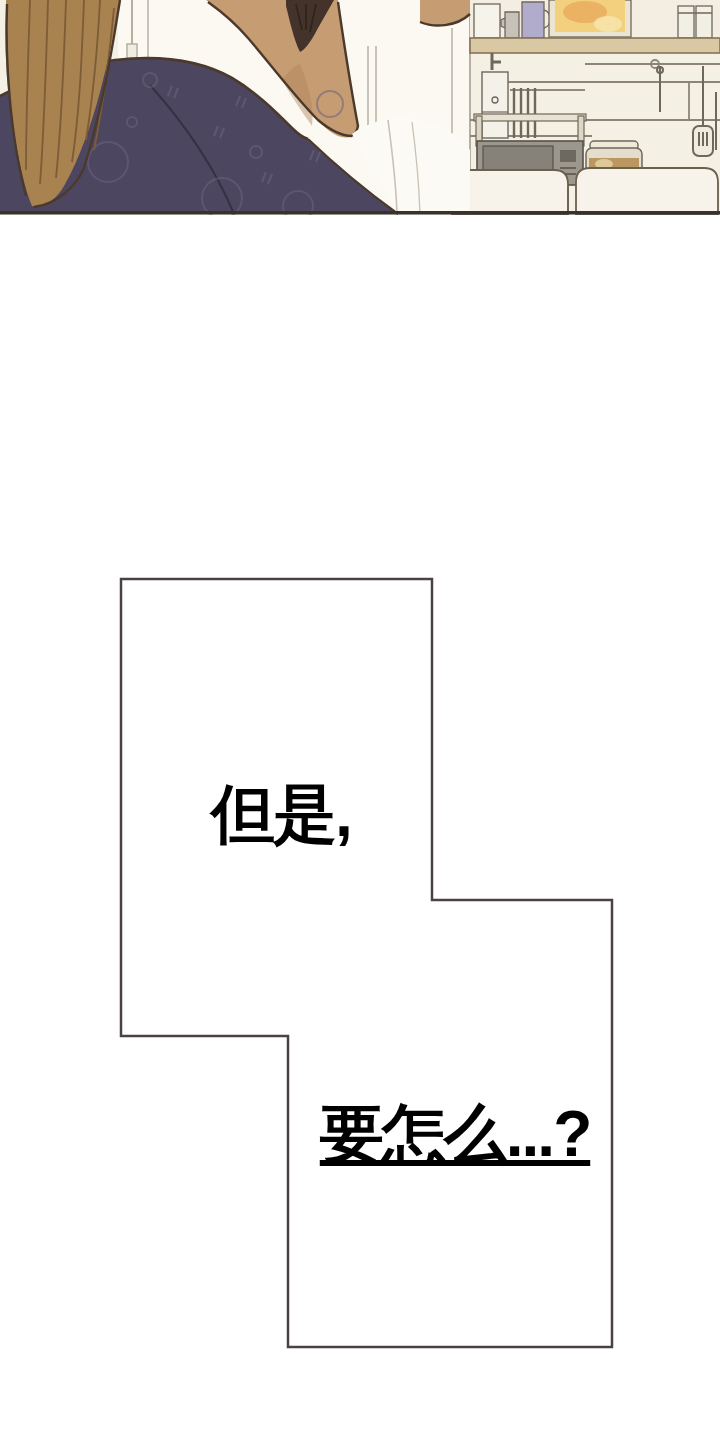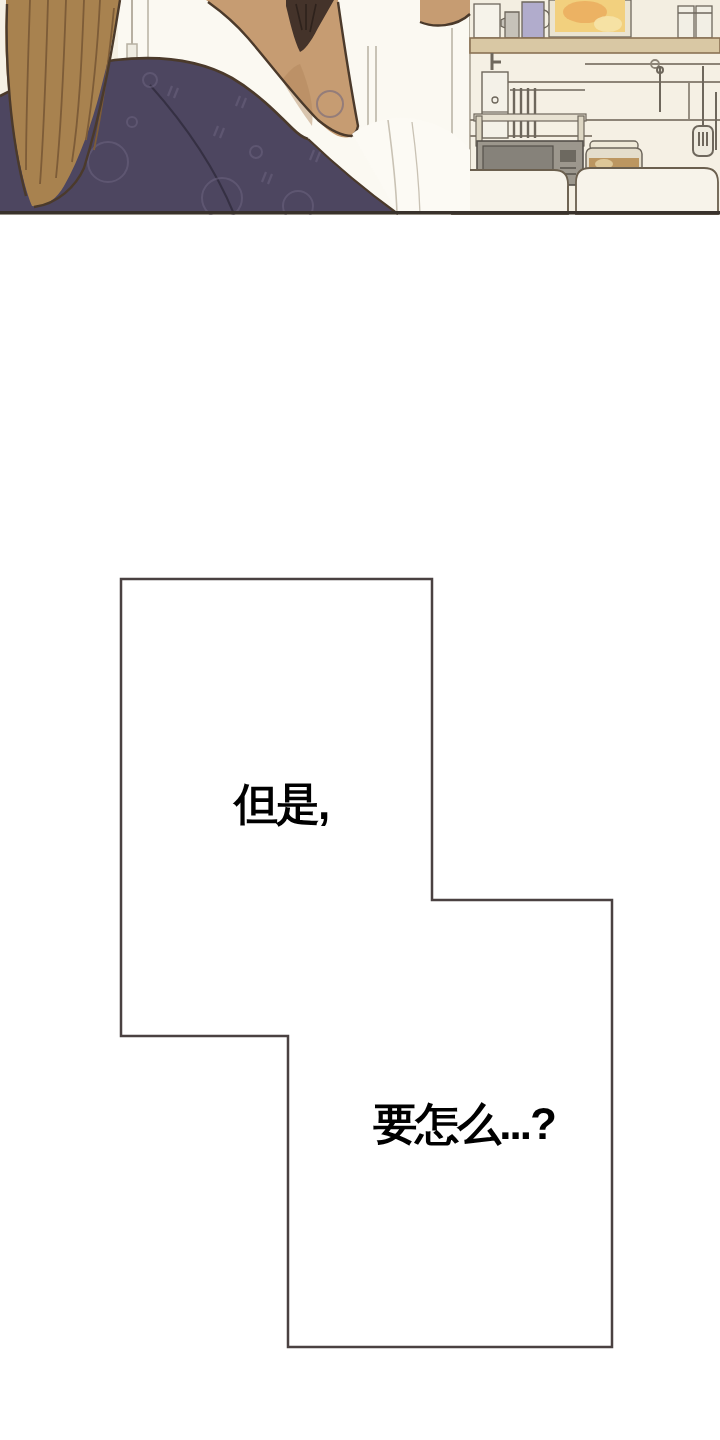--- a/index.html
+++ b/index.html
@@ -9,28 +9,28 @@
     background:var(--page-bg,#ffffff);
     overflow:hidden;
     font-family:"Liberation Sans","DejaVu Sans",sans-serif;
   }
   .panel{position:absolute;top:0;left:0;width:720px;height:215px;}
   .bubble-layer{position:absolute;top:560px;left:0;width:720px;height:800px;}
   .bubble-text{
     position:absolute;
     font-weight:bold;
     color:var(--bubble-text,#000);
-    font-size:44px;
+    font-size:64px;
     line-height:1.05;
     text-align:center;
     letter-spacing:-2px;
     white-space:nowrap;
   }
   .bubble-text.l1{left:131px;top:781px;width:300px;}
-  .bubble-text.l2{left:302px;top:1101px;width:324px;}
+  .bubble-text.l2{left:293px;top:1101px;width:324px;text-decoration:underline;}
 </style>
 </head>
 <body>
 
 <div class="page">
 
   <svg class="panel" viewBox="0 0 720 215" aria-hidden="true">
 
     <rect x="0" y="0" width="720" height="215" fill="var(--wall)"></rect>
 

